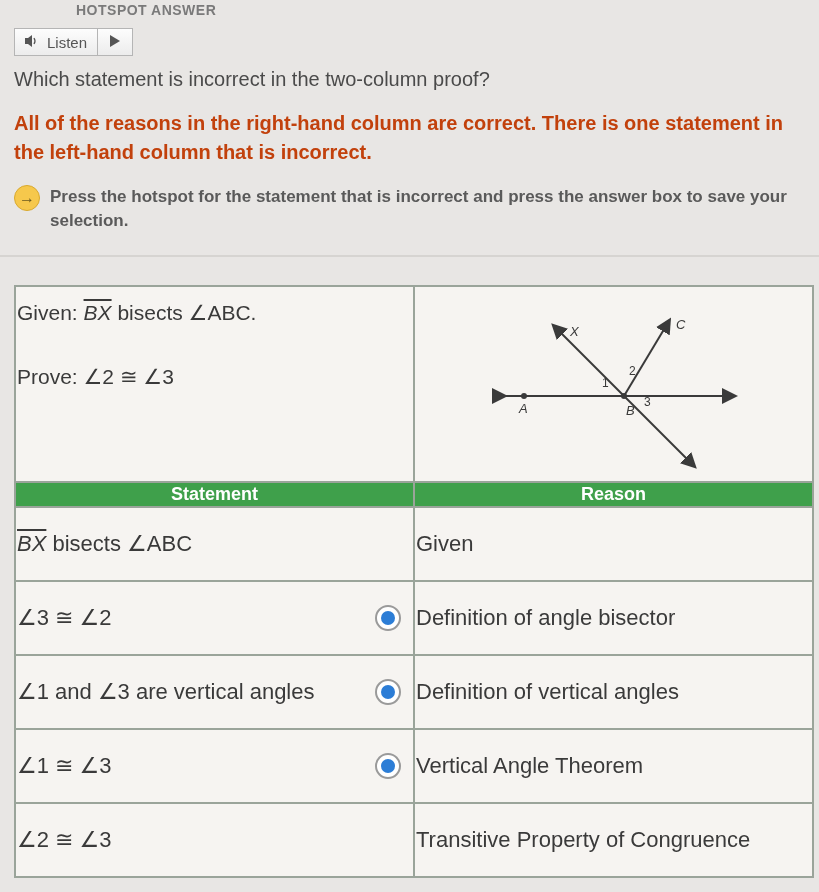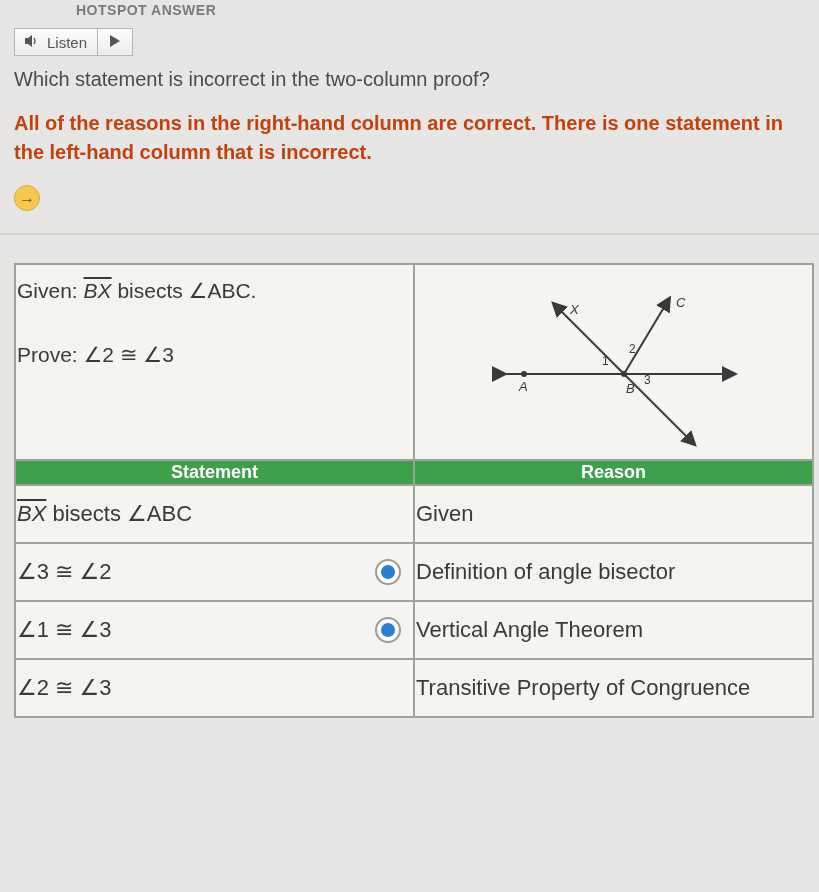--- a/index.html
+++ b/index.html
@@ -111,21 +111,21 @@
     font-size: 18px;
     font-weight: bold;
     text-align: center;
     padding: 1px 0;
   }
   .stmt-cell {
     font-size: 22px;
     color: #3a3a3a;
     width: 50%;
     position: relative;
-    height: 58px;
+    height: 74px;
   }
   .reason-cell {
     font-size: 22px;
     color: #3a3a3a;
     text-align: left;
     width: 50%;
   }
   .hotspot {
     width: 26px; height:26px;
     border: 2px solid #9a9a9a;
@@ -170,20 +170,21 @@
     </span>
   </div>
 </div>
 
 <div class="question">Which statement is incorrect in the two-column proof?</div>
 
 <div class="hint">All of the reasons in the right-hand column are correct. There is one statement in the left-hand column that is incorrect.</div>
 
 <div class="instruction-row">
   <div class="arrow-badge">→</div>
+  <div class="instruction">Press the hotspot for the statement that is incorrect and press the answer box to save your selection.</div>
 </div>
 
 <div class="divider"></div>
 
 <table class="proof-table">
   <tbody>
       <tr>
     <td class="given-cell">
       <div class="g-line">
         <span>Given:</span>
@@ -236,20 +237,27 @@
   </tr>
 
   <tr>
     <td class="stmt-cell">
       <span>∠3 ≅ ∠2</span>
       <span class="hotspot filled"></span>
     </td>
     <td class="reason-cell">Definition of angle bisector</td>
   </tr>
 
+  <tr>
+    <td class="stmt-cell">
+      <span>∠1 and ∠3 are vertical angles</span>
+      <span class="hotspot filled"></span>
+    </td>
+    <td class="reason-cell">Definition of vertical angles</td>
+  </tr>
 
   <tr>
     <td class="stmt-cell">
       <span>∠1 ≅ ∠3</span>
       <span class="hotspot filled"></span>
     </td>
     <td class="reason-cell">Vertical Angle Theorem</td>
   </tr>
 
   <tr>

